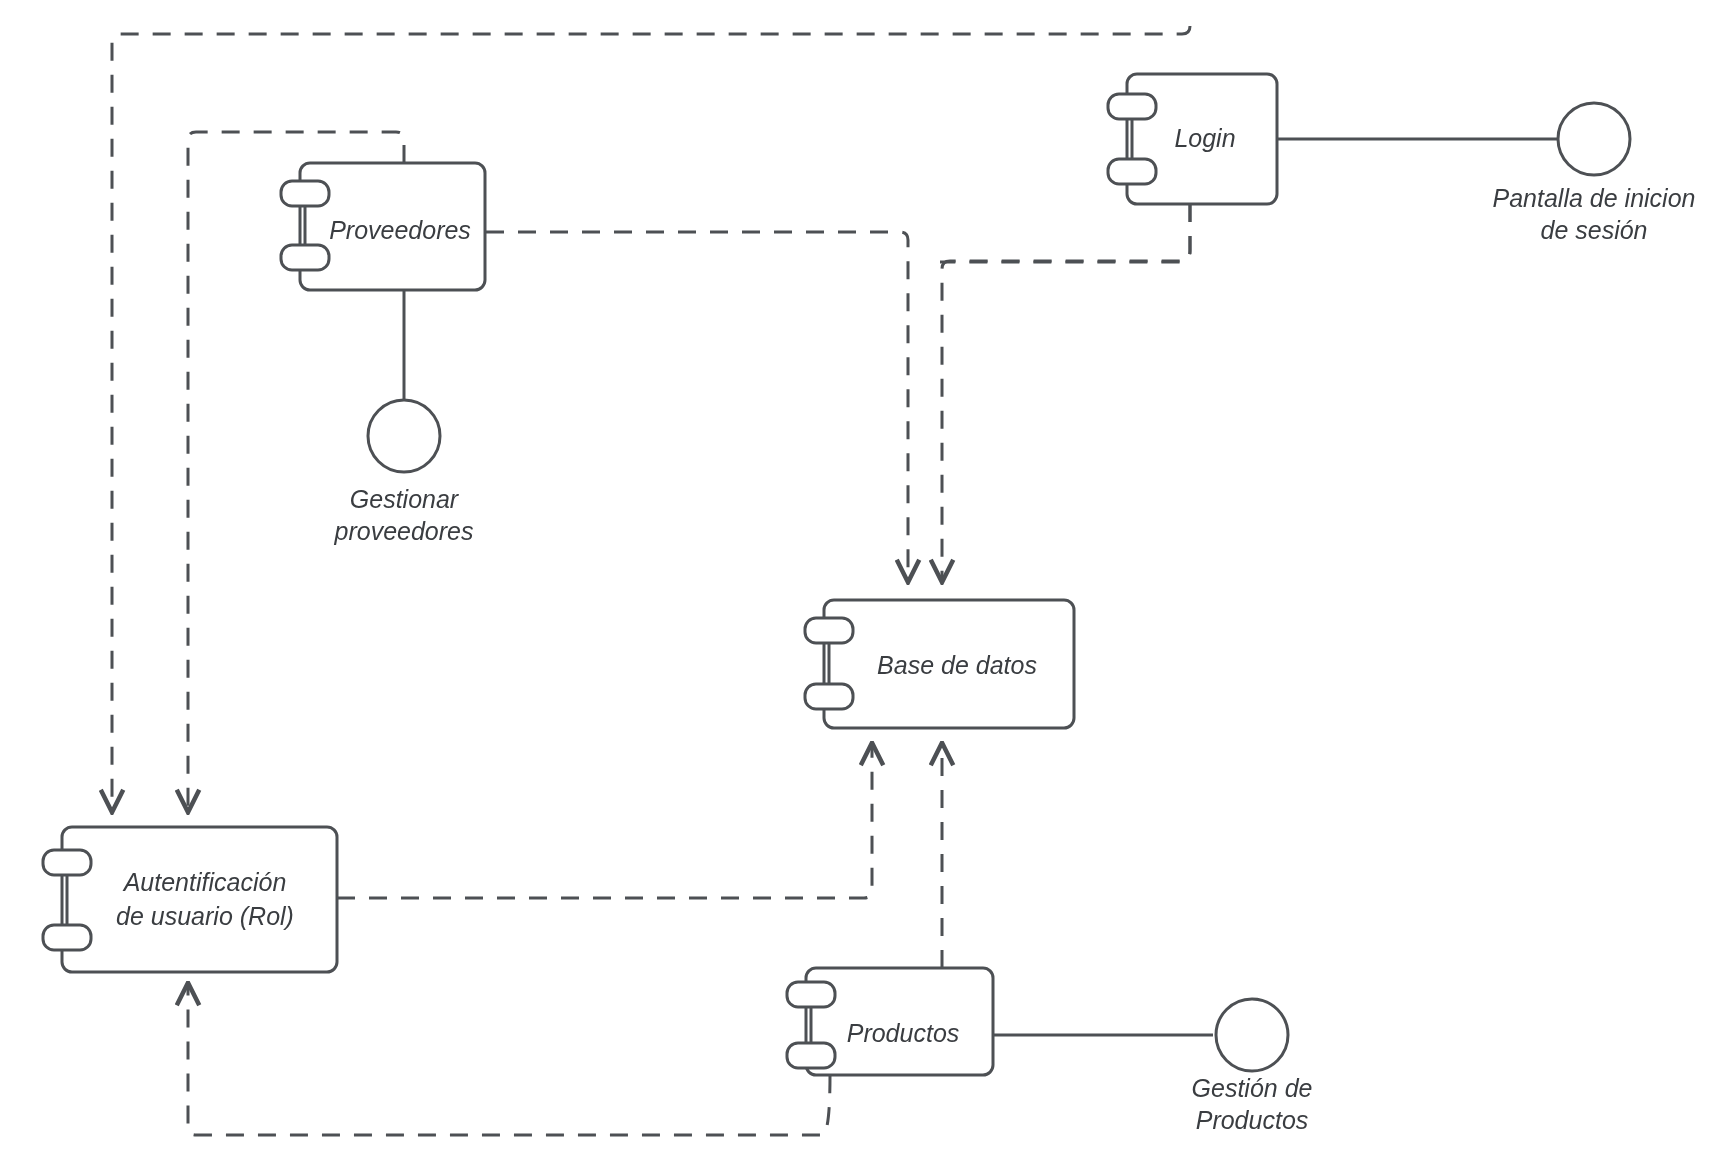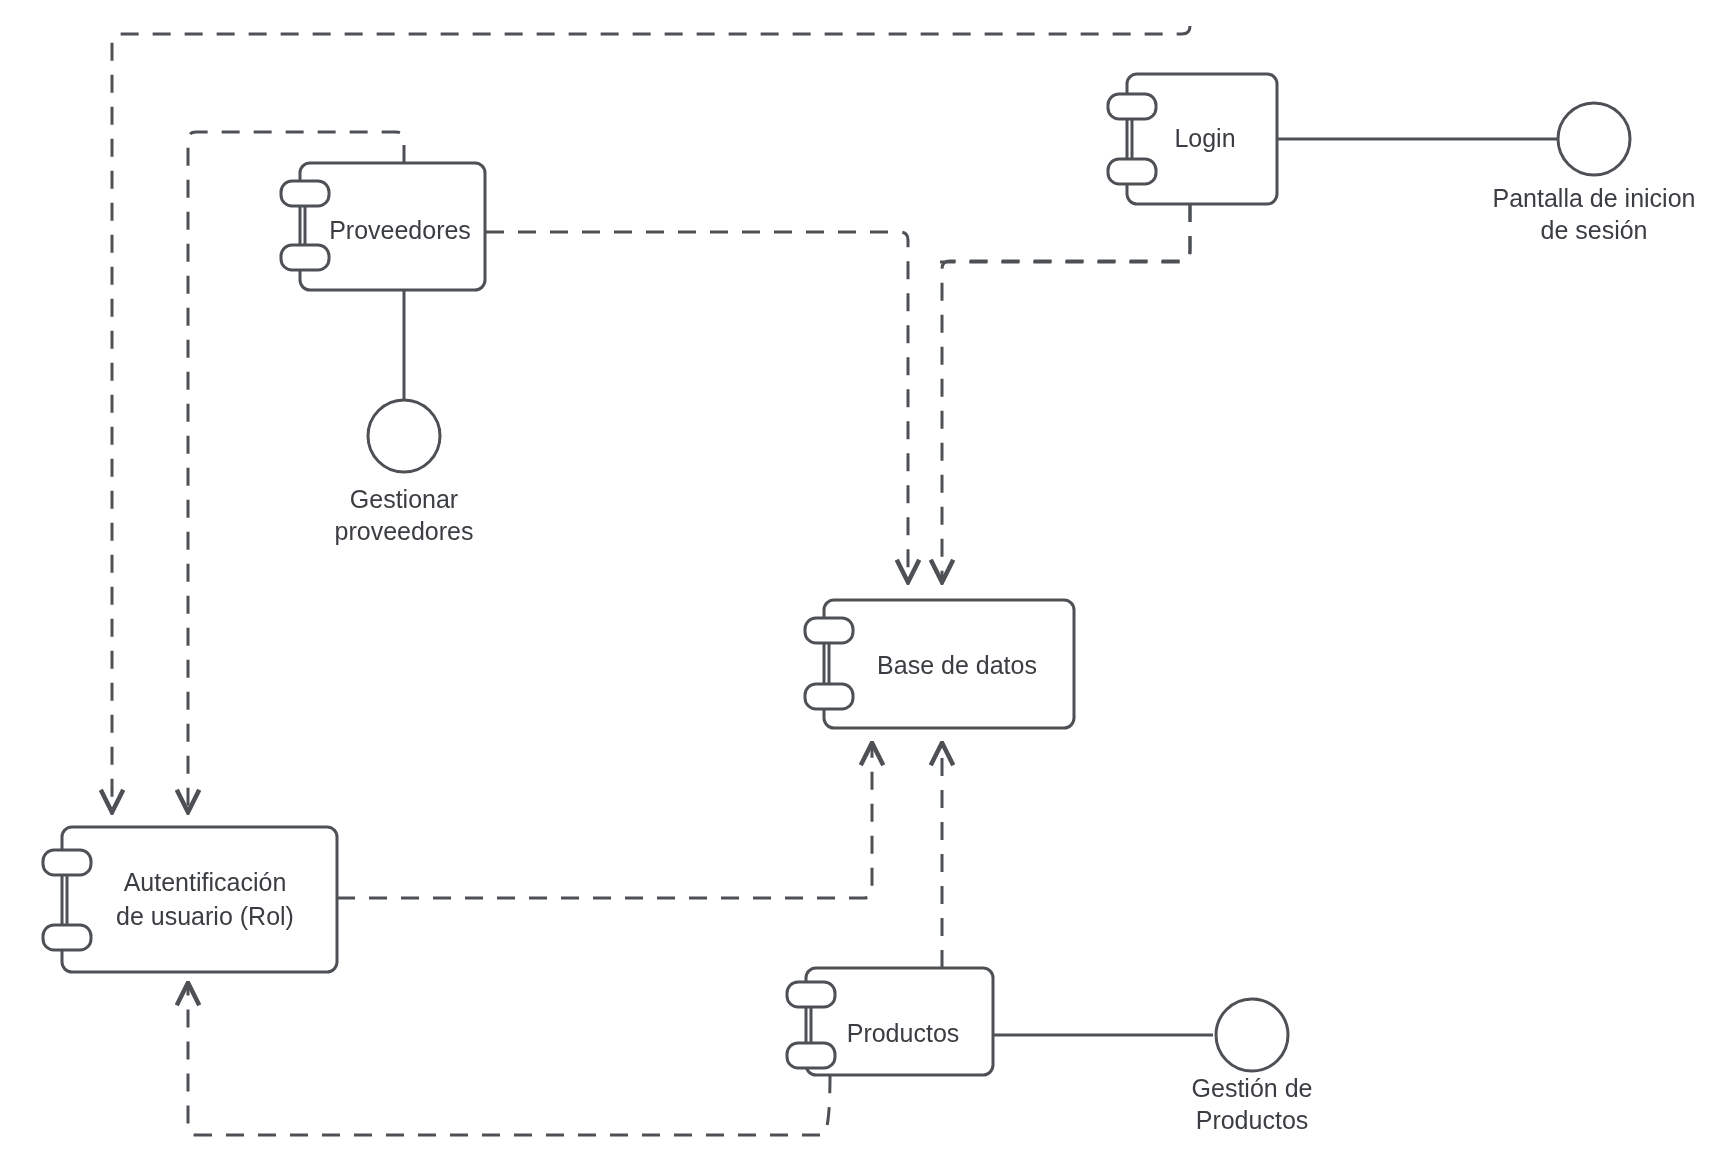--- a/index.html
+++ b/index.html
@@ -11,20 +11,21 @@
     width: 1720px;
     height: 1163px;
     font-family: "Liberation Sans", sans-serif;
     overflow: hidden;
   }
   #diagram-root {
     position: relative;
     width: 1720px;
     height: 1163px;
     background: #ffffff;
+    font-style: italic;
   }
   svg#uml-canvas {
     display: block;
     width: 1720px;
     height: 1163px;
   }
   .comp-body {
     fill: #ffffff;
     stroke: #4d5054;
     stroke-width: 3;

